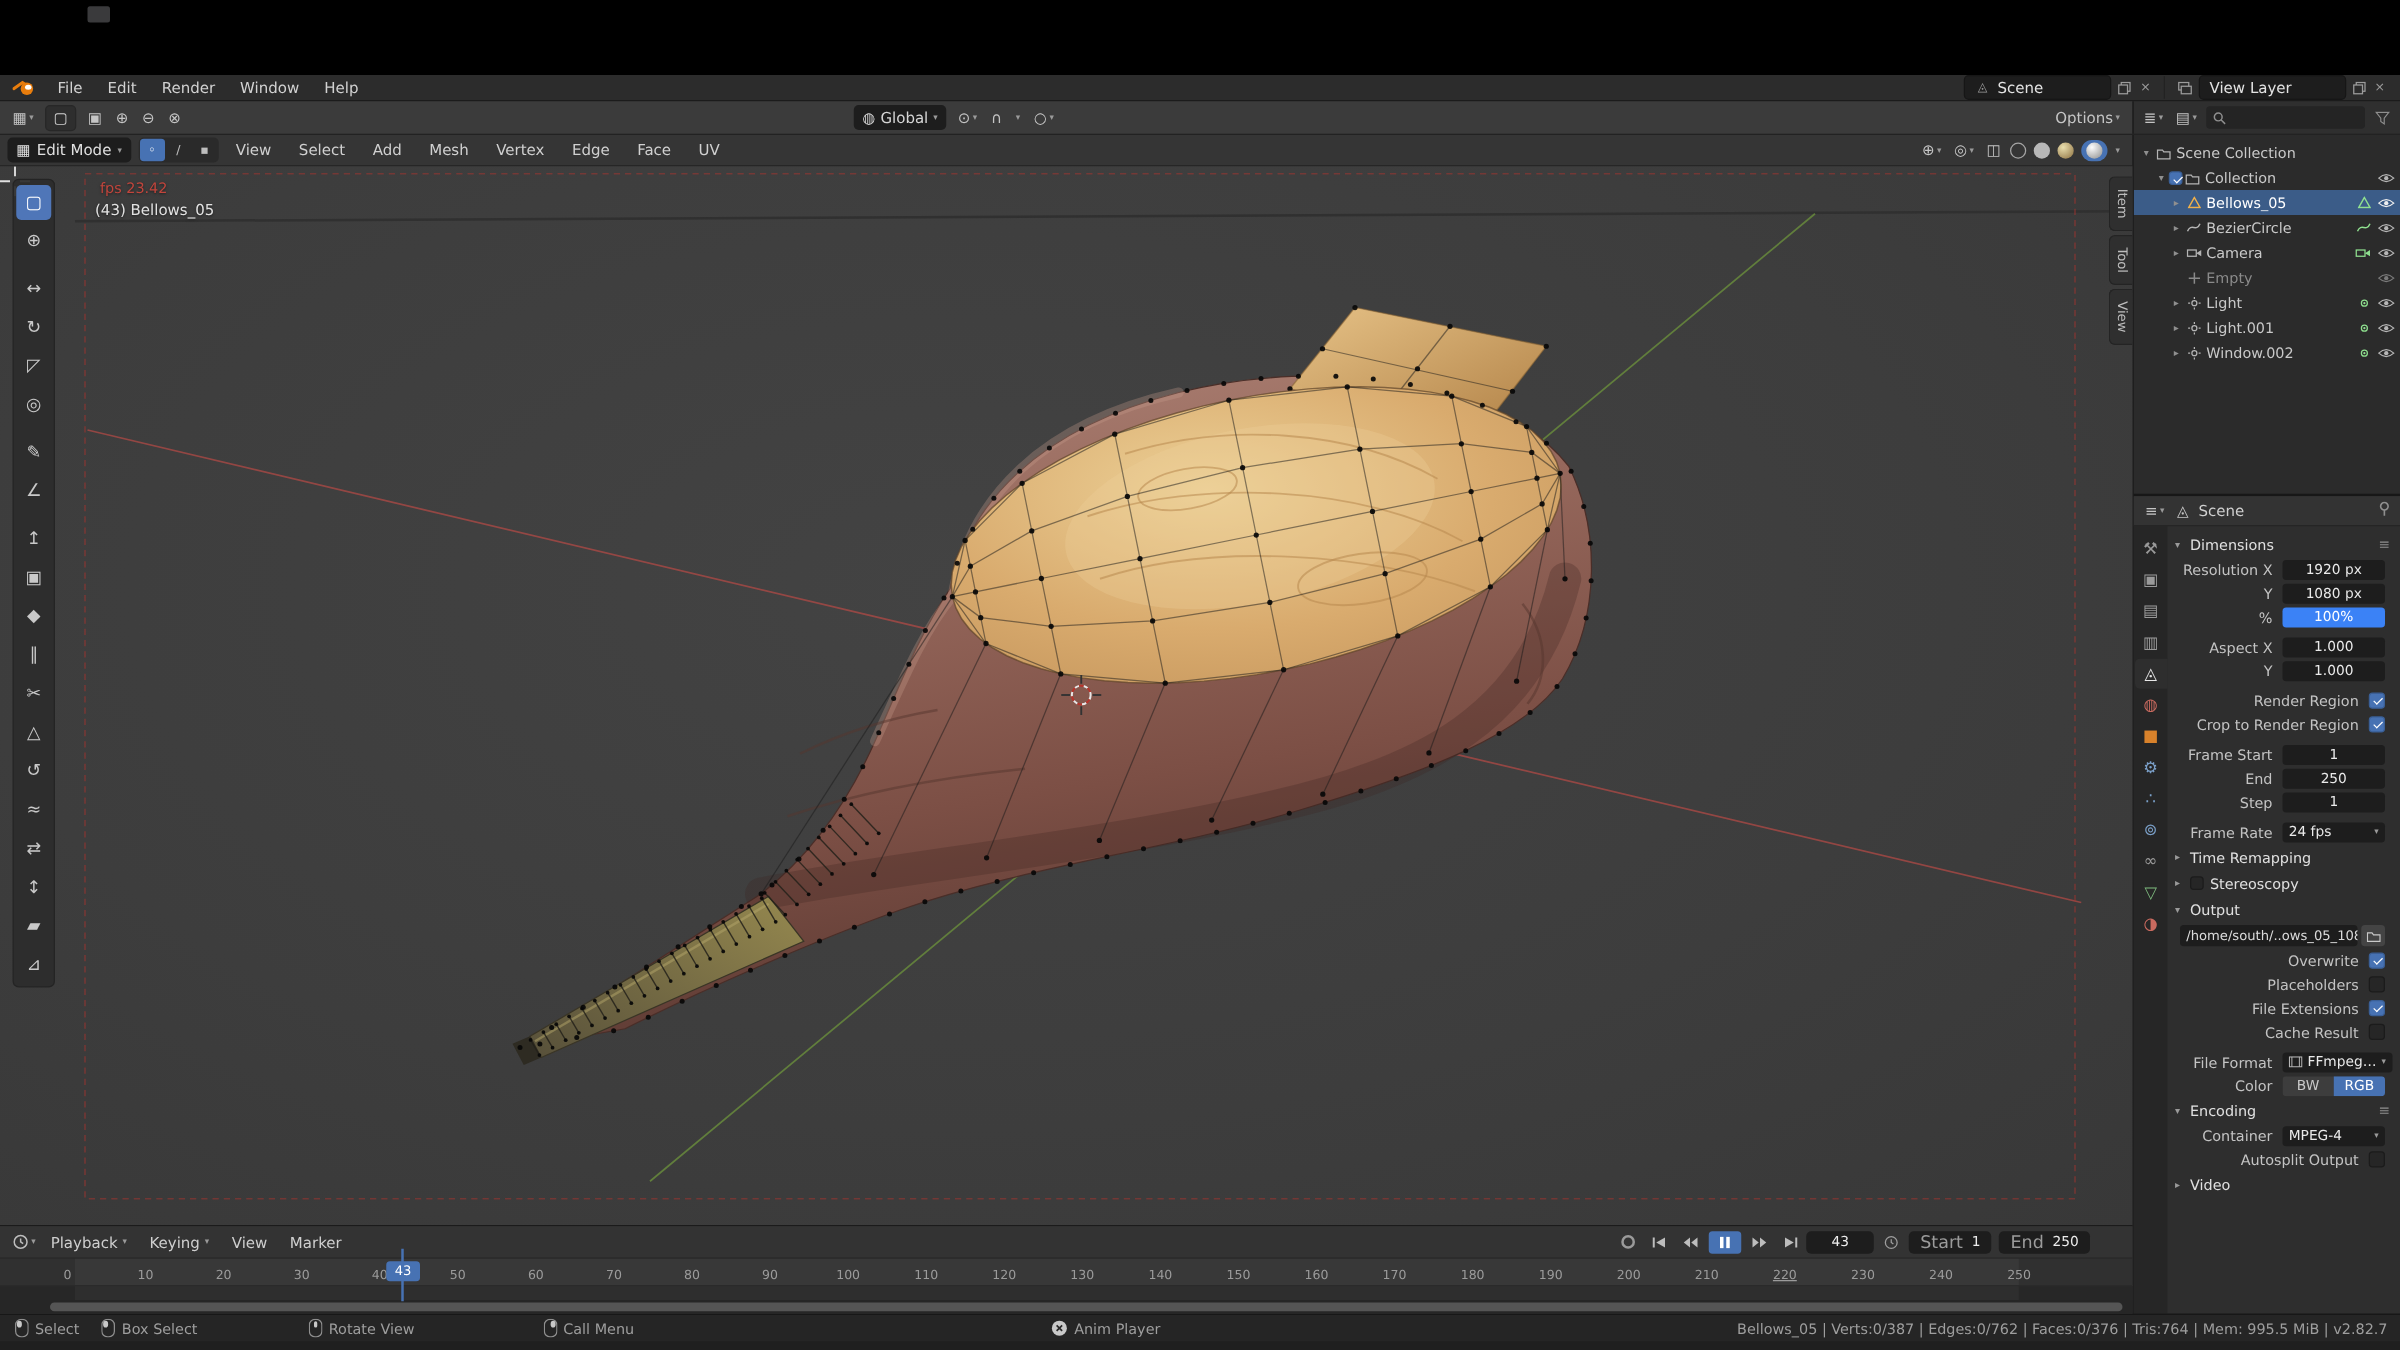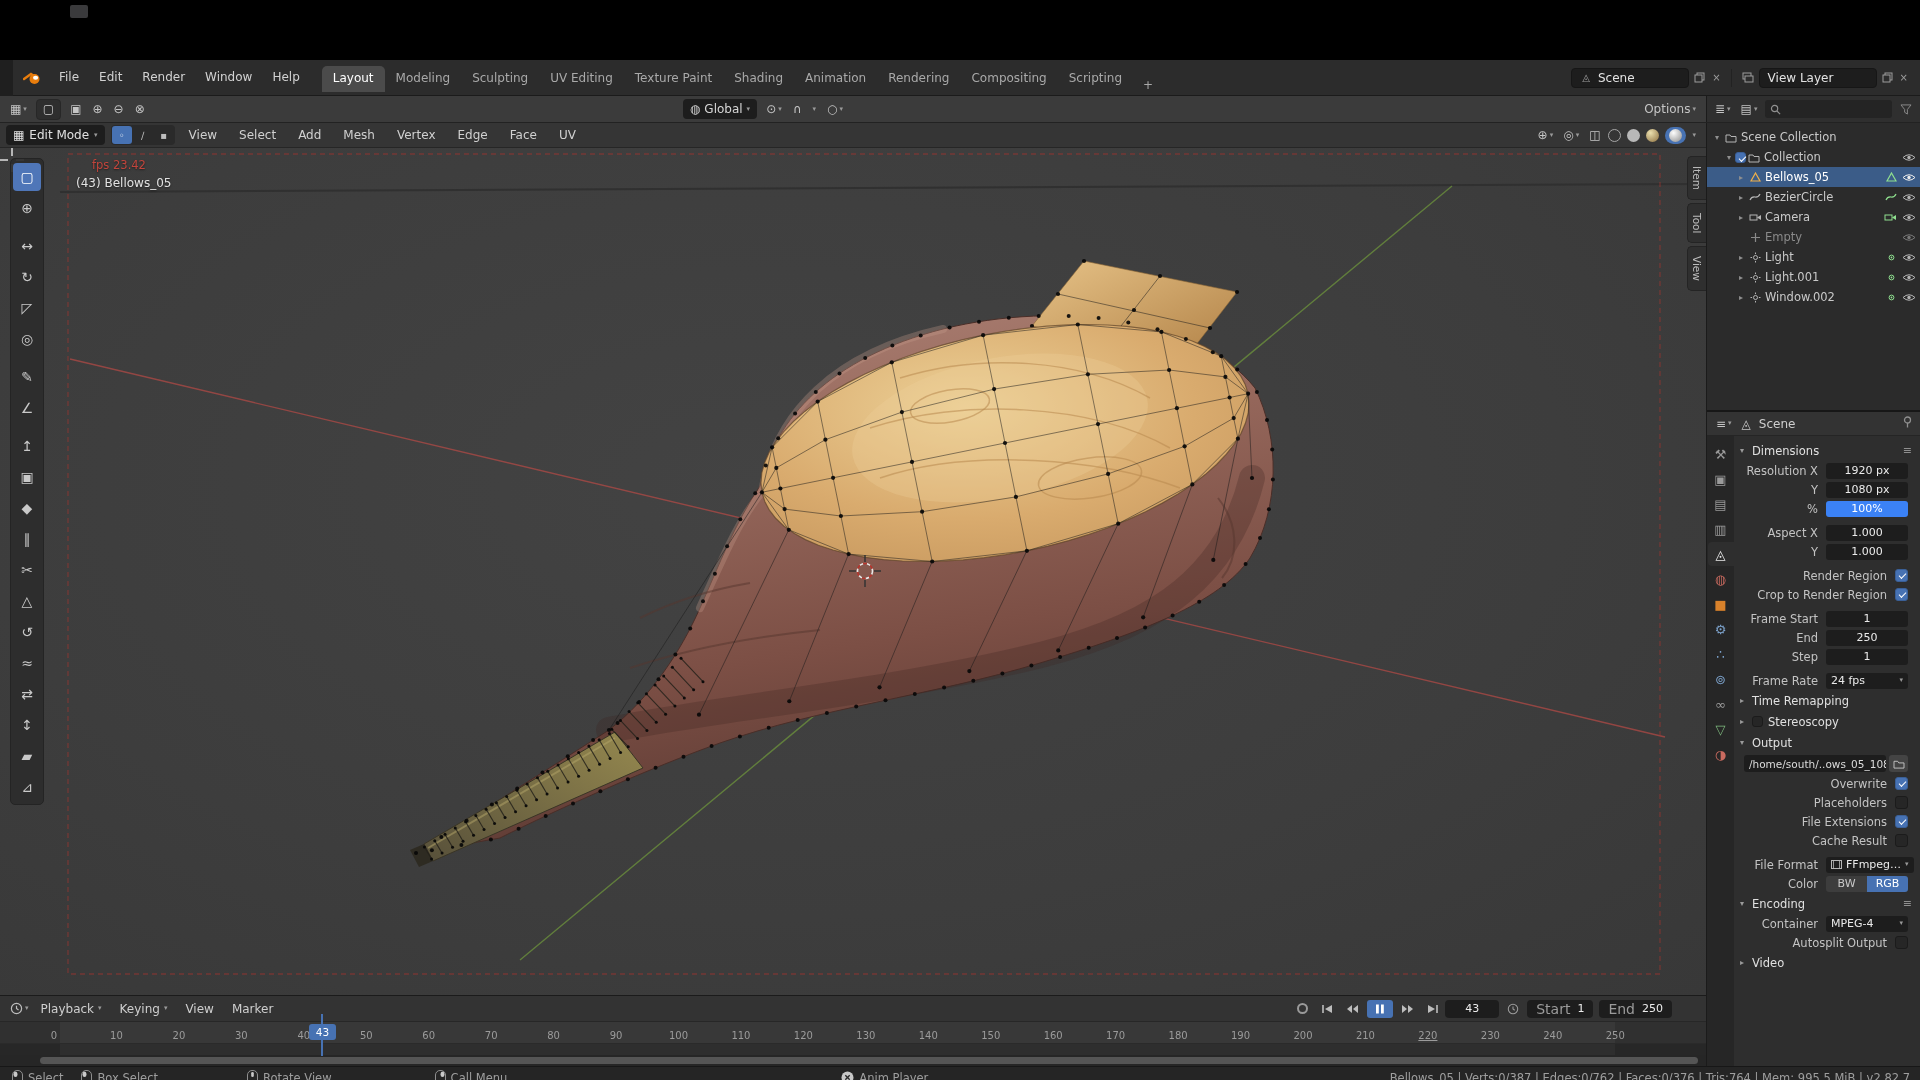--- a/index.html
+++ b/index.html
@@ -2,21 +2,21 @@
 <html><head>
 <meta charset="utf-8">
 <style>
   *{margin:0;padding:0;box-sizing:border-box;font-family:"DejaVu Sans",sans-serif;cursor:default;}
   html,body{width:1920px;height:1080px;overflow:hidden;background:#000;}
   #app{position:relative;width:1920px;height:1080px;background:#1f1f1f;color:#cfcfcf;font-size:12px;display:flex;flex-direction:column;}
   
   .os-strip{height:60px;background:#000;flex:none;padding:5px 0 0 70px;}
   .os-icon{display:inline-block;width:18px;height:13px;background:#3a3a3c;border-radius:2px;}
   
-  .topbar{height:36px;background:#2c2c2c;border-bottom:1px solid #1b1b1b;display:flex;align-items:center;flex:none;margin-left:13px;}
+  .topbar{height:21px;background:#2c2c2c;border-bottom:1px solid #1b1b1b;display:flex;align-items:center;flex:none;}
   .logo{padding:0 8px 0 10px;display:flex;align-items:center;}
   .menu-item{padding:0 10px;color:#d2d2d2;line-height:27px;}
   .ws-tabs{display:flex;align-items:flex-end;margin-left:12px;height:28px;}
   .ws-tab{padding:5px 11px 7px;color:#a9a9a9;border-radius:5px 5px 0 0;font-size:12px;}
   .ws-tab.active{background:#4b4b4b;color:#fff;}
   .ws-add{padding:0 10px;color:#a9a9a9;}
   .tb-right{margin-left:auto;display:flex;align-items:center;gap:3px;padding-right:10px;}
   .id-field{display:flex;align-items:center;gap:6px;background:#1d1d1d;border:1px solid #161616;border-radius:4px;height:20px;padding:0 8px;min-width:118px;color:#e3e3e3;}
   .mini-ic{color:#9c9c9c;font-size:10px;padding:0 2px;display:flex;align-items:center;}
   .vsep{width:1px;height:18px;background:#222;margin:0 5px;}
@@ -43,21 +43,21 @@
   .sph{width:13px;height:13px;border-radius:50%;}
   .sph.wire{border:1.5px solid #a5a5a5;}
   .sph.solid{background:#b8b8b8;}
   .sph.mat{background:radial-gradient(circle at 35% 30%,#eadfae,#8c6f3f);}
   .sph.rend{background:radial-gradient(circle at 35% 30%,#fdfdfd,#8a8a8a);}
   .sph-active{background:#4772b3;border-radius:9px;padding:2px 4px;display:flex;align-items:center;}
   
   .vp-canvas{flex:1;position:relative;background:radial-gradient(ellipse at 45% 40%,#434343 0%,#3d3d3d 60%,#383838 100%);overflow:hidden;}
   .vp-canvas svg{position:absolute;inset:0;}
   .vp-text{position:absolute;font-size:11.5px;text-shadow:0 1px 2px rgba(0,0,0,.5);}
-  .vp-fps{left:92px;top:10px;color:#c1453c;}
+  .vp-fps{left:80px;top:10px;color:#c1453c;}
   .vp-obj{left:76px;top:28px;color:#e2e2e2;font-size:12px;}
   .toolbar{position:absolute;left:10px;top:10px;width:34px;background:rgba(44,44,44,.93);border:1px solid #242424;border-radius:5px;padding:2px;display:flex;flex-direction:column;align-items:center;}
   .tool{width:28px;height:28px;margin:1.5px 0;border-radius:4px;display:flex;align-items:center;justify-content:center;color:#c9c9c9;font-size:14px;}
   .tool.active{background:#4f76b8;color:#fff;}
   .tool-gap{height:7px;}
   .ntabs{position:absolute;right:0;top:8px;display:flex;flex-direction:column;gap:3px;}
   .ntab{writing-mode:vertical-rl;background:#2f2f2f;border:1px solid #242424;border-right:none;color:#bdbdbd;font-size:10.5px;padding:9px 3px;border-radius:5px 0 0 5px;}
   .xhair{position:absolute;left:1224px;top:667px;width:24px;height:24px;pointer-events:none;}
   
   .timeline{height:71px;flex:none;background:#2e2e2e;border-top:1px solid #1b1b1b;position:relative;display:flex;flex-direction:column;}
@@ -147,33 +147,20 @@
           <path d="M1 8 L8 3 L11 5" stroke="#e87d0d" stroke-width="2.4" fill="none" stroke-linecap="round"></path>
           <circle cx="11.5" cy="8" r="5" fill="#e87d0d"></circle>
           <ellipse cx="12.6" cy="6.8" rx="2.6" ry="2" fill="#fff"></ellipse>
         </svg>
     </span>
     <span class="menu-item">File</span>
     <span class="menu-item">Edit</span>
     <span class="menu-item">Render</span>
     <span class="menu-item">Window</span>
     <span class="menu-item">Help</span>
-    <nav class="ws-tabs">
-      <span class="ws-tab active">Layout</span>
-      <span class="ws-tab">Modeling</span>
-      <span class="ws-tab">Sculpting</span>
-      <span class="ws-tab">UV Editing</span>
-      <span class="ws-tab">Texture Paint</span>
-      <span class="ws-tab">Shading</span>
-      <span class="ws-tab">Animation</span>
-      <span class="ws-tab">Rendering</span>
-      <span class="ws-tab">Compositing</span>
-      <span class="ws-tab">Scripting</span>
-      <span class="ws-add">+</span>
-    </nav>
     <div class="tb-right">
       <div class="id-field">
         <span class="mini-ic">◬</span>
         <span>Scene</span>
       </div>
       <span class="mini-ic">
         <svg width="11" height="11" viewBox="0 0 11 11">
             <rect x="3" y="1" width="7" height="7" fill="none" stroke="#9c9c9c"></rect>
             <rect x="1" y="3" width="7" height="7" fill="#2c2c2c" stroke="#9c9c9c"></rect>
           </svg>

